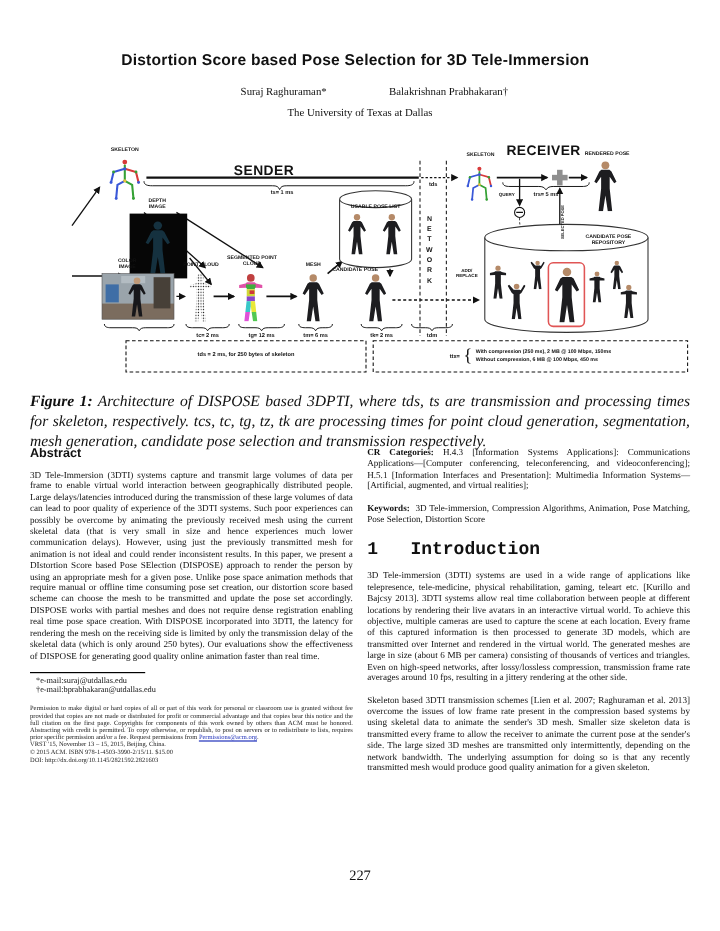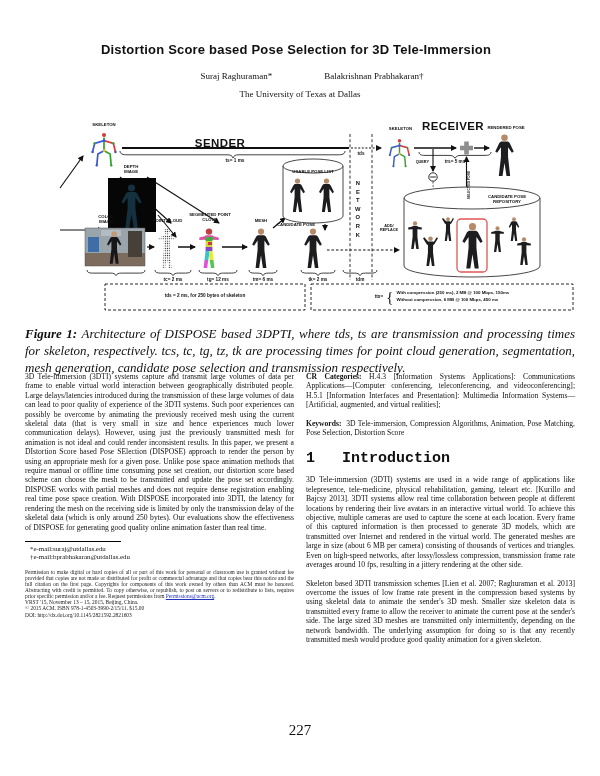--- a/index.html
+++ b/index.html
@@ -33,21 +33,21 @@
   .cols{position:absolute;left:25px;top:372px;width:550px;display:flex;gap:12px;}
   .col{width:269px;}
   .hsec{font-family:"Liberation Sans", sans-serif;font-weight:bold;font-size:10.5px;margin:0 0 7px 0;}
   .hsec2{font-family:Liberation Mono, monospace;font-weight:bold;font-size:15px;margin:13px 0 8px 0;}
   .body{font-size:7.6px;line-height:1.24;text-align:justify;margin:0 0 9px 0;}
   .b{font-weight:bold;}
   .fnrule{border-top:1px solid #000;width:96px;margin:6px 0 3px 0;}
   .fn{font-size:6.9px;padding-left:5px;margin-bottom:1px;}
   .perm{margin-top:9px;font-size:5.4px;line-height:1.13;text-align:justify;color:#1c1c1c;}
   .perm a{color:#2233bb;text-decoration:underline;}
-  .pagenum{position:absolute;left:0;top:722px;width:600px;text-align:center;font-size:15px;}
+  .pagenum{position:absolute;left:0;top:722px;width:600px;text-align:center;font-size:12px;}
 </style>
 </head>
 <body>
 
 <div class="page">
 
   <div class="title">Distortion Score based Pose Selection for 3D Tele-Immersion</div>
   <div class="authors">
     <span>Suraj Raghuraman*</span>
     <span>Balakrishnan Prabhakaran†</span>
@@ -270,20 +270,21 @@
     </div>
   </div>
 
   <div class="caption">
     <span class="cb">Figure 1:</span>
     <span>Architecture of DISPOSE based 3DPTI, where tds, ts are transmission and processing times for skeleton, respectively. tcs, tc, tg, tz, tk are processing times for point cloud generation, segmentation, mesh generation, candidate pose selection and transmission respectively.</span>
   </div>
 
   <div class="cols">
     <div class="col">
+      <div class="hsec">Abstract</div>
       <p class="body">3D Tele-Immersion (3DTI) systems capture and transmit large volumes of data per frame to enable virtual world interaction between geographically distributed people. Large delays/latencies introduced during the transmission of these large volumes of data can lead to poor quality of experience of the 3DTI systems. Such poor experiences can possibly be overcome by animating the previously received mesh using the current skeletal data (that is very small in size and hence experiences much lower communication delays). However, using just the previously transmitted mesh for animation is not ideal and could render inconsistent results. In this paper, we present a DIstortion Score based Pose SElection (DISPOSE) approach to render the person by using an appropriate mesh for a given pose. Unlike pose space animation methods that require manual or offline time consuming pose set creation, our distortion score based scheme can choose the mesh to be transmitted and update the pose set accordingly. DISPOSE works with partial meshes and does not require dense registration enabling real time pose space creation. With DISPOSE incorporated into 3DTI, the latency for rendering the mesh on the receiving side is limited by only the transmission delay of the skeletal data (which is only around 250 bytes). Our evaluations show the effectiveness of DISPOSE for generating good quality online animation faster than real time.</p>
       <div class="fnrule"></div>
       <div class="fn">*e-mail:suraj@utdallas.edu</div>
       <div class="fn">†e-mail:bprabhakaran@utdallas.edu</div>
       <div class="perm">
         <span>Permission to make digital or hard copies of all or part of this work for personal or classroom use is granted without fee provided that copies are not made or distributed for profit or commercial advantage and that copies bear this notice and the full citation on the first page. Copyrights for components of this work owned by others than ACM must be honored. Abstracting with credit is permitted. To copy otherwise, or republish, to post on servers or to redistribute to lists, requires prior specific permission and/or a fee. Request permissions from </span><a href="#">Permissions@acm.org</a><span>.</span>
         <div>VRST '15, November 13 – 15, 2015, Beijing, China.</div>
         <div>© 2015 ACM. ISBN 978-1-4503-3990-2/15/11. $15.00</div>
         <div>DOI: http://dx.doi.org/10.1145/2821592.2821603</div>
       </div>

